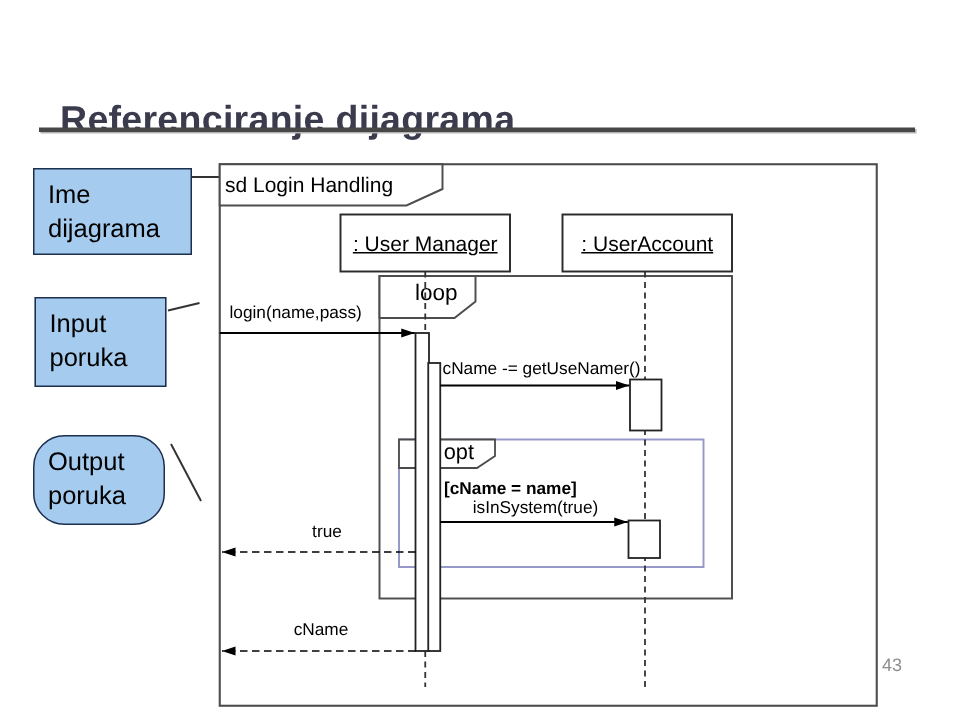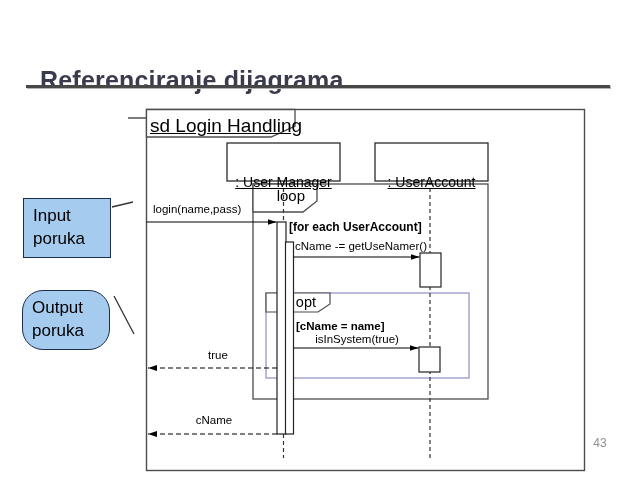--- a/index.html
+++ b/index.html
@@ -17,38 +17,38 @@
     box-shadow:1px 1px 0 #b3b3b3;
   }
   .callout{
     background:#a5cbee;border:1.5px solid #1d2f4e;box-sizing:border-box;
     font-size:17px;line-height:23px;padding:5px 0 0 9px;color:#000;
   }
   .co1{left:22px;top:112px;width:106px;height:58px;}
   .co2{left:23px;top:198px;width:88px;height:60px;}
   .co3{left:22px;top:290px;width:88px;height:60px;border-radius:21px;}
   svg.overlay{left:0;top:0;width:638px;height:478px;}
-  .sd-label{left:150px;top:115px;width:128px;text-align:left;font-size:19px;white-space:nowrap;text-decoration:underline;}
+  .sd-label{left:150px;top:115px;width:128px;text-align:left;font-size:14px;white-space:nowrap;}
   .ll-name{top:143px;height:38px;width:113px;display:flex;align-items:center;justify-content:center;
-    font-size:14px;text-decoration:underline;white-space:nowrap;margin-top:20px;}
+    font-size:14px;text-decoration:underline;white-space:nowrap;}
   .ll-um{left:227px;}
   .ll-ua{left:375px;}
   .frag-op{font-size:15px;text-align:right;white-space:nowrap;}
   .loop-op{left:253px;top:187px;width:52px;}
   .opt-op{left:266px;top:294px;width:50px;font-size:14.5px;}
   .msg{font-size:11.5px;white-space:nowrap;}
   .guard{font-size:11.5px;font-weight:bold;white-space:nowrap;}
   .m-login{left:153px;top:203px;}
   .g-loop{left:289px;top:220px;font-size:12px;}
   .m-cname{left:294px;top:240px;width:134px;text-align:center;}
   .g-opt{left:296px;top:320px;}
   .m-isin{left:300px;top:333px;width:114px;text-align:center;}
   .m-true{left:199px;top:349px;width:38px;text-align:center;}
   .m-false{left:195px;top:414px;width:38px;text-align:center;}
-  .page-num{left:588px;top:436px;width:24px;font-size:12px;color:#8f8f8f;text-align:center;}
+  .page-num{left:588px;top:436px;width:24px;font-size:12px;color:#8f8f8f;text-align:left;}
 </style>
 </head>
 <body>
 
 <div class="slide">
 
   <svg class="overlay abs" viewBox="0 0 638 478" xmlns="http://www.w3.org/2000/svg">
     <defs>
       <marker id="arr" markerUnits="userSpaceOnUse" markerWidth="10" markerHeight="8" refX="9" refY="3.5" orient="auto">
         <path d="M0,0.5 L9,3.5 L0,6.5 Z" fill="#000"></path>
@@ -84,35 +84,38 @@
     <line x1="293.5" y1="257" x2="419.5" y2="257" stroke="#000" stroke-width="1.2" marker-end="url(#arr)"></line>
     <line x1="293.5" y1="348" x2="418.5" y2="348" stroke="#000" stroke-width="1.2" marker-end="url(#arr)"></line>
     <line x1="277" y1="368" x2="148" y2="368" stroke="#000" stroke-width="1.1" stroke-dasharray="5 3" marker-end="url(#arr)"></line>
     <line x1="277" y1="434" x2="148" y2="434" stroke="#000" stroke-width="1.1" stroke-dasharray="5 3" marker-end="url(#arr)"></line>
   </svg>
 
   <div class="abs title">Referenciranje dijagrama</div>
   <div class="abs rule"></div>
   <div class="abs page-num">43</div>
 
+  <div class="abs callout co1">
+    <div>Ime</div>
+    <div>dijagrama</div>
+  </div>
   <div class="abs callout co2">
     <div>Input</div>
     <div>poruka</div>
   </div>
   <div class="abs callout co3">
     <div>Output</div>
     <div>poruka</div>
   </div>
 
   <div class="abs sd-label">sd Login Handling</div>
   <div class="abs ll-name ll-um">: User Manager</div>
   <div class="abs ll-name ll-ua">: UserAccount</div>
   <div class="abs frag-op loop-op">loop</div>
   <div class="abs frag-op opt-op">opt</div>
   <div class="abs msg m-login">login(name,pass)</div>
-  <div class="abs guard g-loop">[for each UserAccount]</div>
   <div class="abs msg m-cname">cName -= getUseNamer()</div>
   <div class="abs guard g-opt">[cName = name]</div>
   <div class="abs msg m-isin">isInSystem(true)</div>
   <div class="abs msg m-true">true</div>
   <div class="abs msg m-false">cName</div>
 
 </div>
 
 </body></html>

